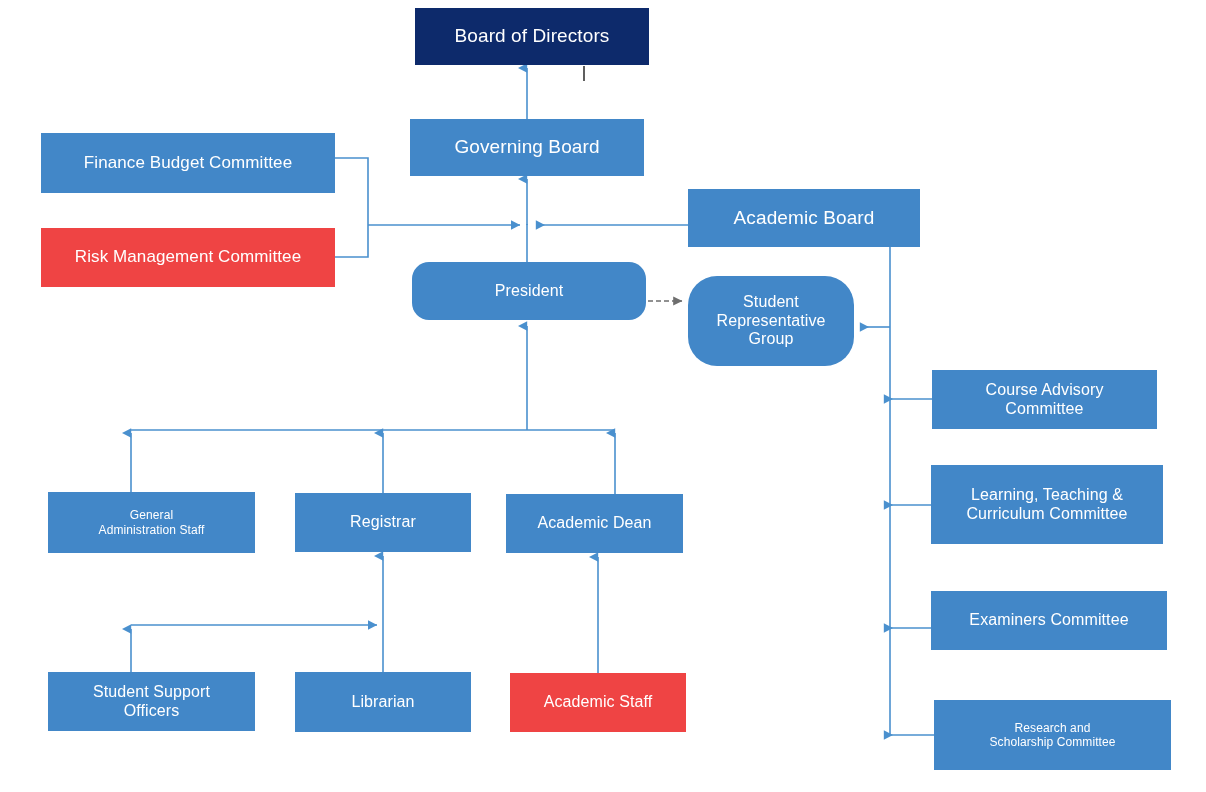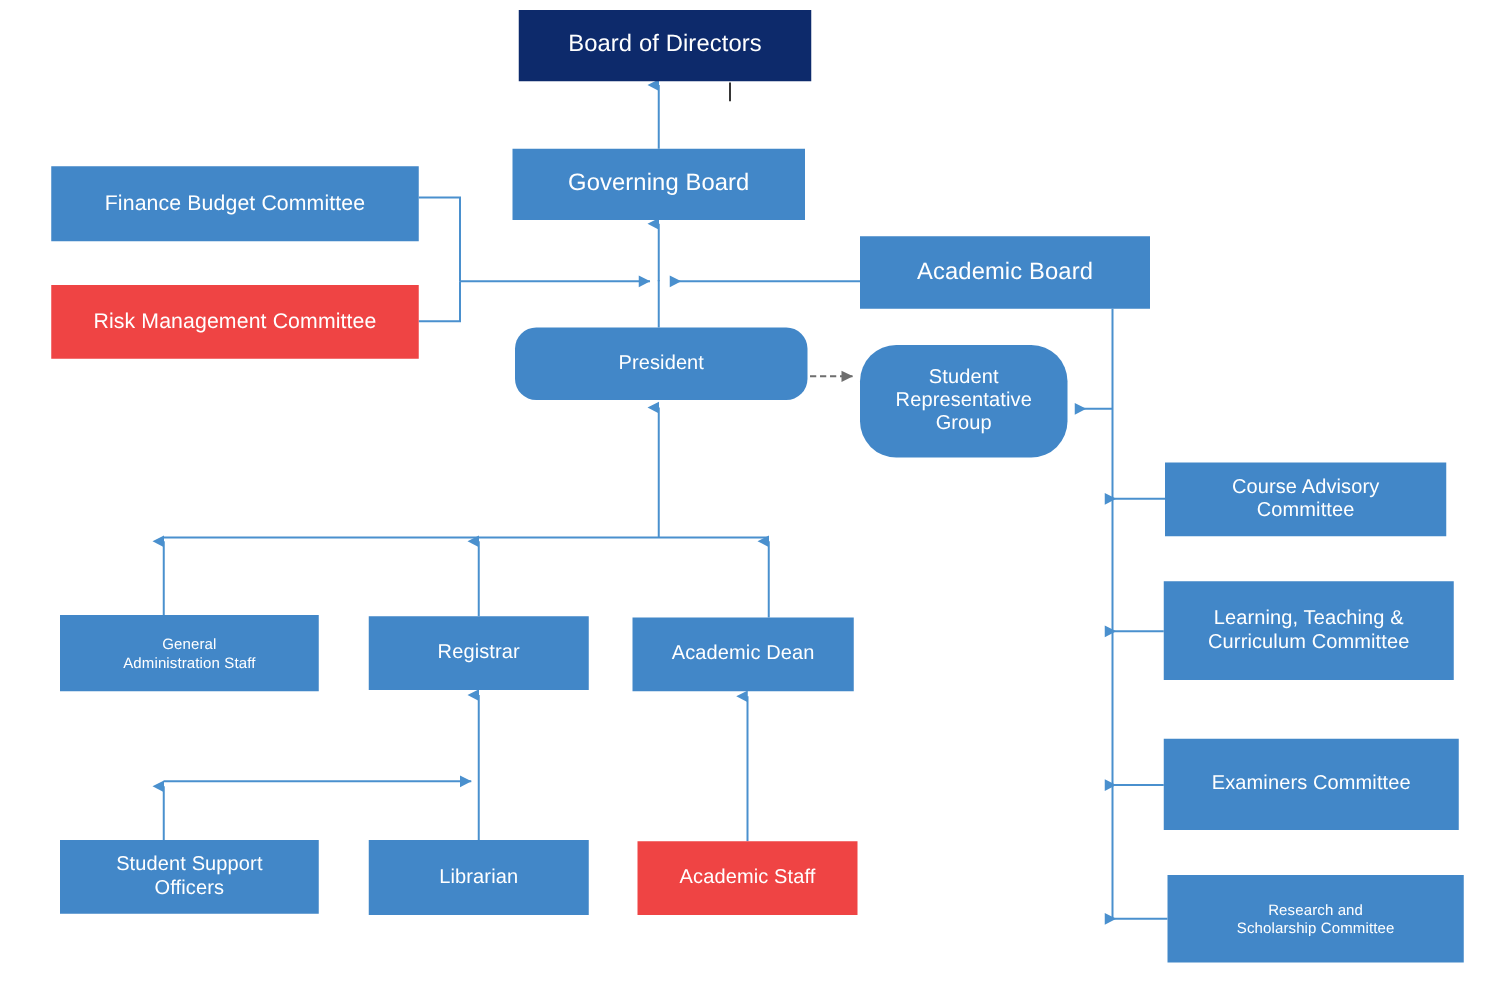--- a/index.html
+++ b/index.html
@@ -120,21 +120,21 @@
 Group</span>
       </div>
       <div class="node" style="left: 932px; top: 370px; width: 225px; height: 59px; background: rgb(66, 135, 200);">
         <span class="label" style="font-size: 16px;">Course Advisory
 Committee</span>
       </div>
       <div class="node" style="left: 931px; top: 465px; width: 232px; height: 79px; background: rgb(66, 135, 200);">
         <span class="label" style="font-size: 16px;">Learning, Teaching &amp;
 Curriculum Committee</span>
       </div>
-      <div class="node" style="left: 931px; top: 591px; width: 236px; height: 73px; background: rgb(66, 135, 200);">
+      <div class="node" style="left: 931px; top: 591px; width: 236px; height: 59px; background: rgb(66, 135, 200);">
         <span class="label" style="font-size: 16px;">Examiners Committee</span>
       </div>
       <div class="node" style="left: 934px; top: 700px; width: 237px; height: 70px; background: rgb(66, 135, 200);">
         <span class="label" style="font-size: 12px;">Research and
 Scholarship Committee</span>
       </div>
       <div class="node" style="left: 48px; top: 492px; width: 207px; height: 61px; background: rgb(66, 135, 200);">
         <span class="label" style="font-size: 12px;">General
 Administration Staff</span>
       </div>

